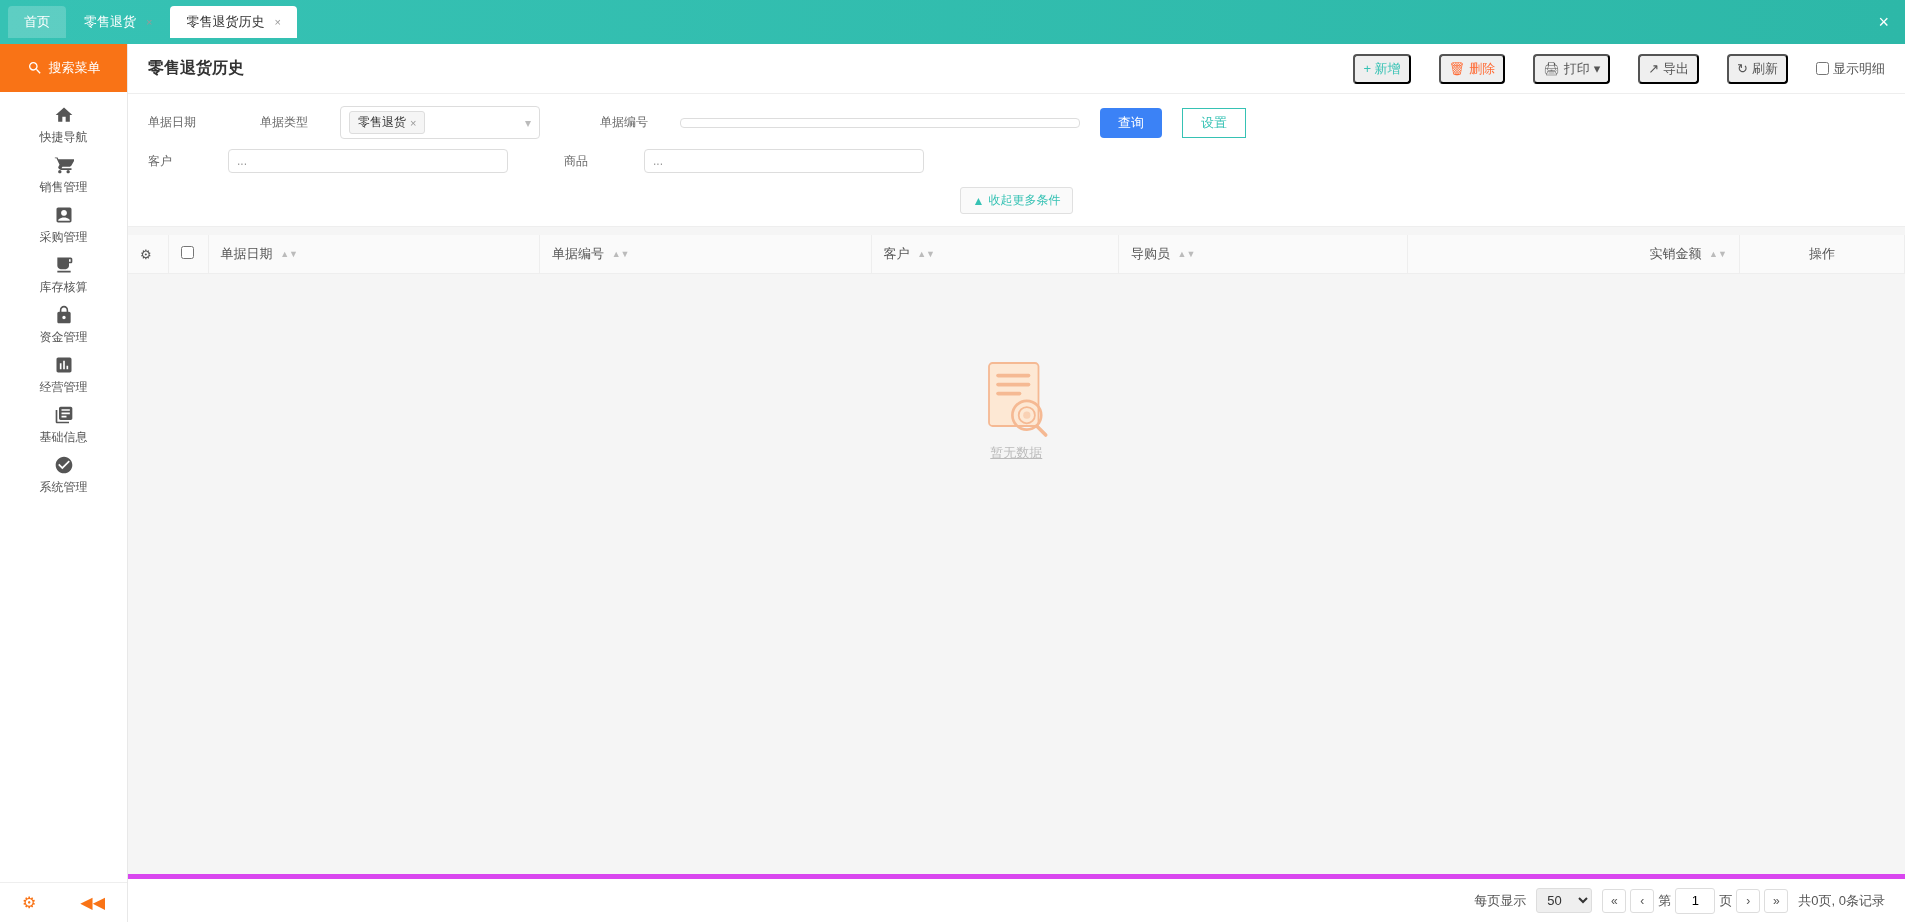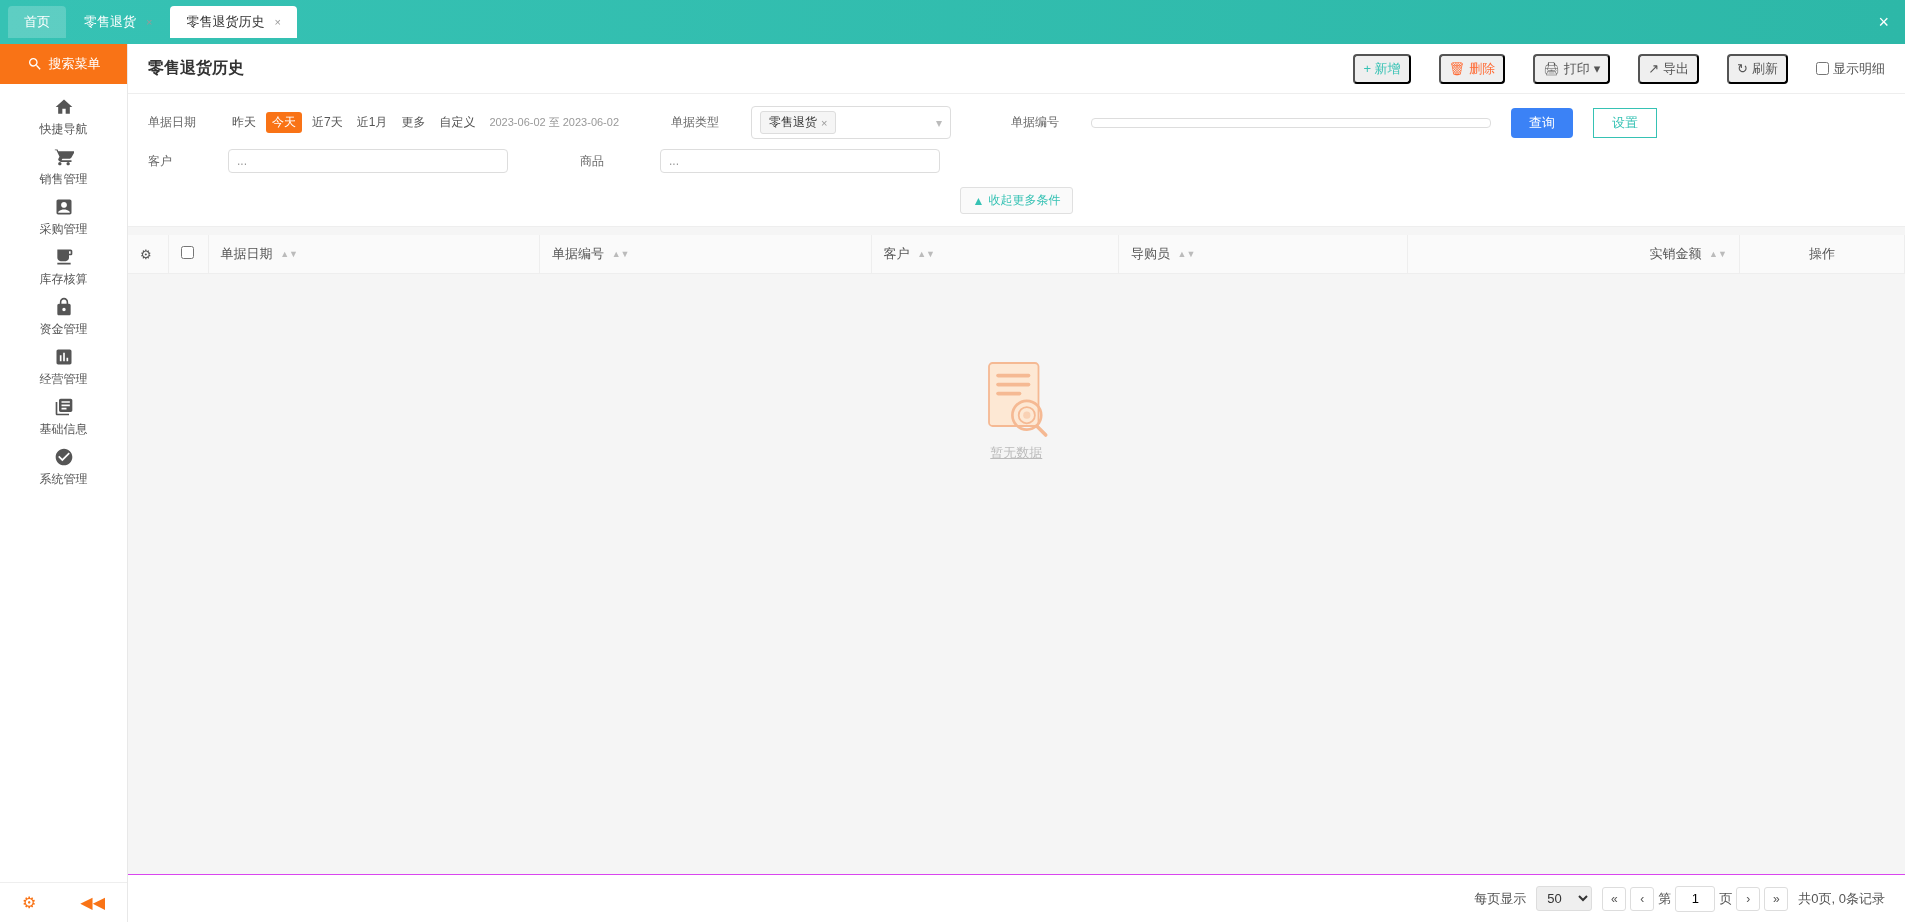--- a/index.html
+++ b/index.html
@@ -38,21 +38,21 @@
     
     .sidebar {
       width: 128px;
       background: #fff;
       display: flex;
       flex-direction: column;
       border-right: 1px solid #e8e8e8;
       flex-shrink: 0;
     }
     .sidebar-search {
-      height: 40px;
+      height: 48px;
       background: #f97316;
       display: flex;
       align-items: center;
       justify-content: center;
       gap: 6px;
       cursor: pointer;
       color: #fff;
       font-size: 13px;
       flex-shrink: 0;
     }
@@ -226,21 +226,21 @@
       padding: 80px 0;
       color: #bbb;
       font-size: 13px;
       text-decoration: underline;
     }
 
     
     .pagination-bar {
       height: 48px;
       background: #fff;
-      border-top: 1px solid #d946ef;
+      border-top: 5px solid #d946ef;
       display: flex;
       align-items: center;
       justify-content: flex-end;
       padding: 0 20px;
       gap: 10px;
       font-size: 13px;
       color: #555;
       flex-shrink: 0;
     }
     .page-size-select {
@@ -401,29 +401,20 @@
           <input type="checkbox" style="">
           <span>显示明细</span>
         </label>
       </div>
     </div>
 
     <div class="filter-area">
 
       <div class="filter-row">
         <span class="filter-label">单据日期</span>
-        <div class="date-filters">
-          <span class="date-btn">昨天</span>
-          <span class="date-btn active">今天</span>
-          <span class="date-btn">近7天</span>
-          <span class="date-btn">近1月</span>
-          <span class="date-btn">更多</span>
-          <span class="date-btn">自定义</span>
-          <span class="date-range">2023-06-02 至 2023-06-02</span>
-        </div>
 
         <span class="filter-label" style="margin-left:32px;">单据类型</span>
         <div class="filter-dropdown" style="min-width:200px; max-width:300px;">
           <span class="filter-tag">
             <span>零售退货</span>
             <span class="remove">×</span>
           </span>
           <span class="arrow">▾</span>
         </div>
 
@@ -435,21 +426,21 @@
         <button class="btn-primary">查询</button>
         <button class="btn-settings">设置</button>
       </div>
 
       <div class="filter-row">
         <span class="filter-label">客户</span>
         <div class="filter-input-wrap">
           <span>...</span>
         </div>
 
-        <span class="filter-label" style="margin-left:52px;">商品</span>
+        <span class="filter-label" style="margin-left:36px;">商品</span>
         <div class="filter-input-wrap">
           <span>...</span>
         </div>
       </div>
 
       <div style="display:flex; justify-content:center;">
         <div class="collapse-btn">
           <span>▲</span>
           <span>收起更多条件</span>
         </div>

